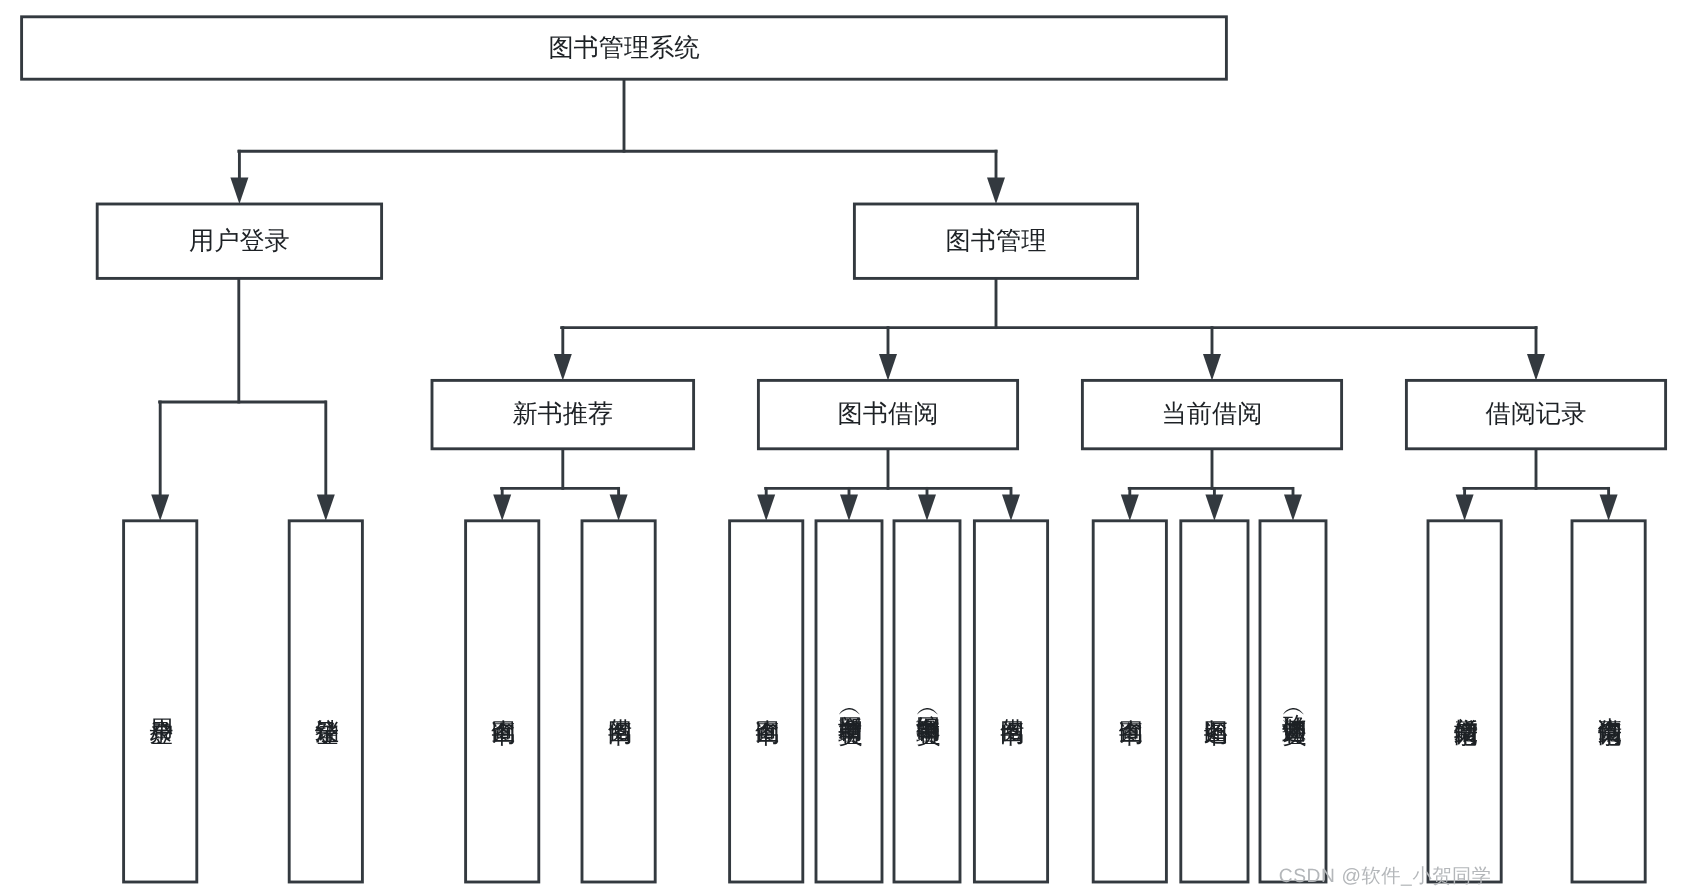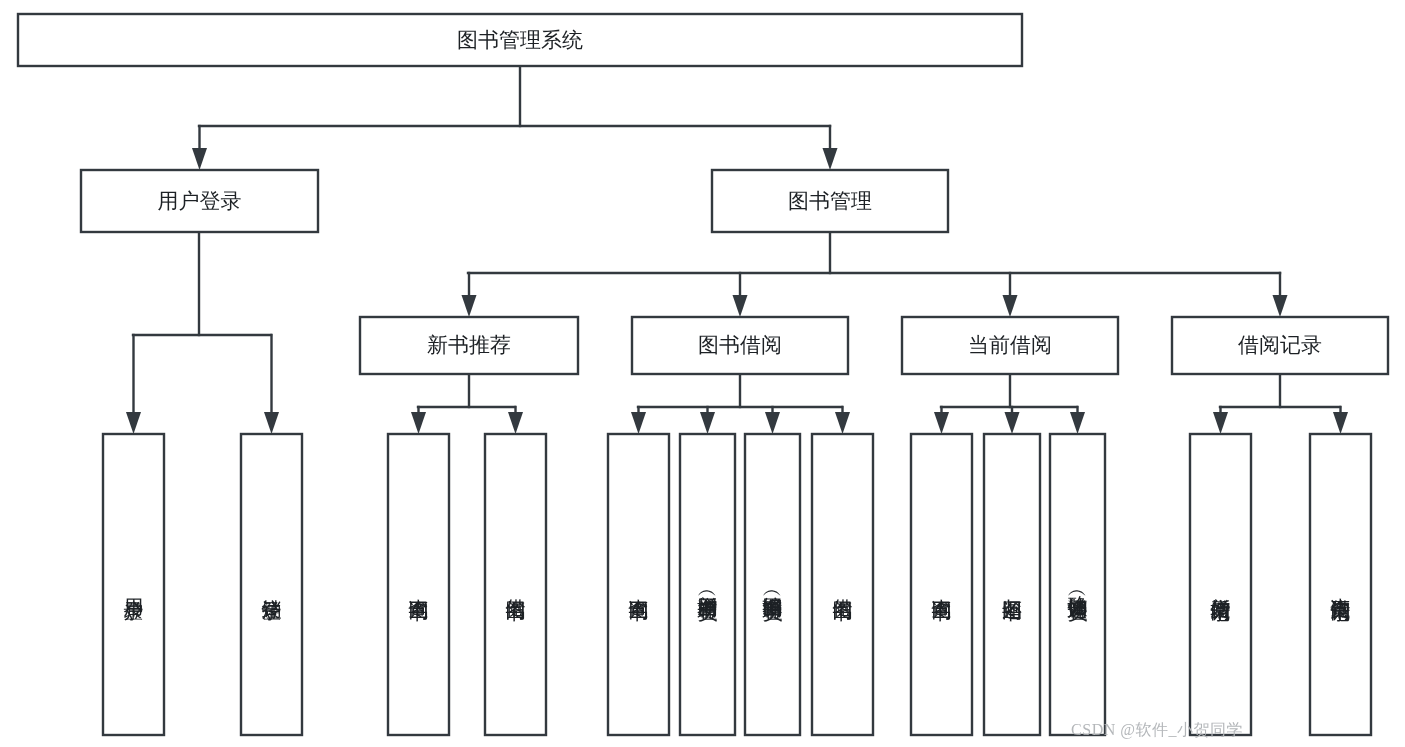--- a/index.html
+++ b/index.html
@@ -62,21 +62,21 @@
     text-orientation: upright;
     letter-spacing: 1px;
     white-space: pre;
     pointer-events: none;
     text-align: center;
   }
   .watermark {
     position: absolute;
     right: 10px;
     bottom: 6px;
-    font-family: Liberation Serif, serif;
+    font-family: Liberation Sans, sans-serif;
     font-size: 16px;
     color: #b4b7ba;
     letter-spacing: 0.5px;
     white-space: nowrap;
     text-align: center;
   }
 </style>
 </head>
 <body>
 

